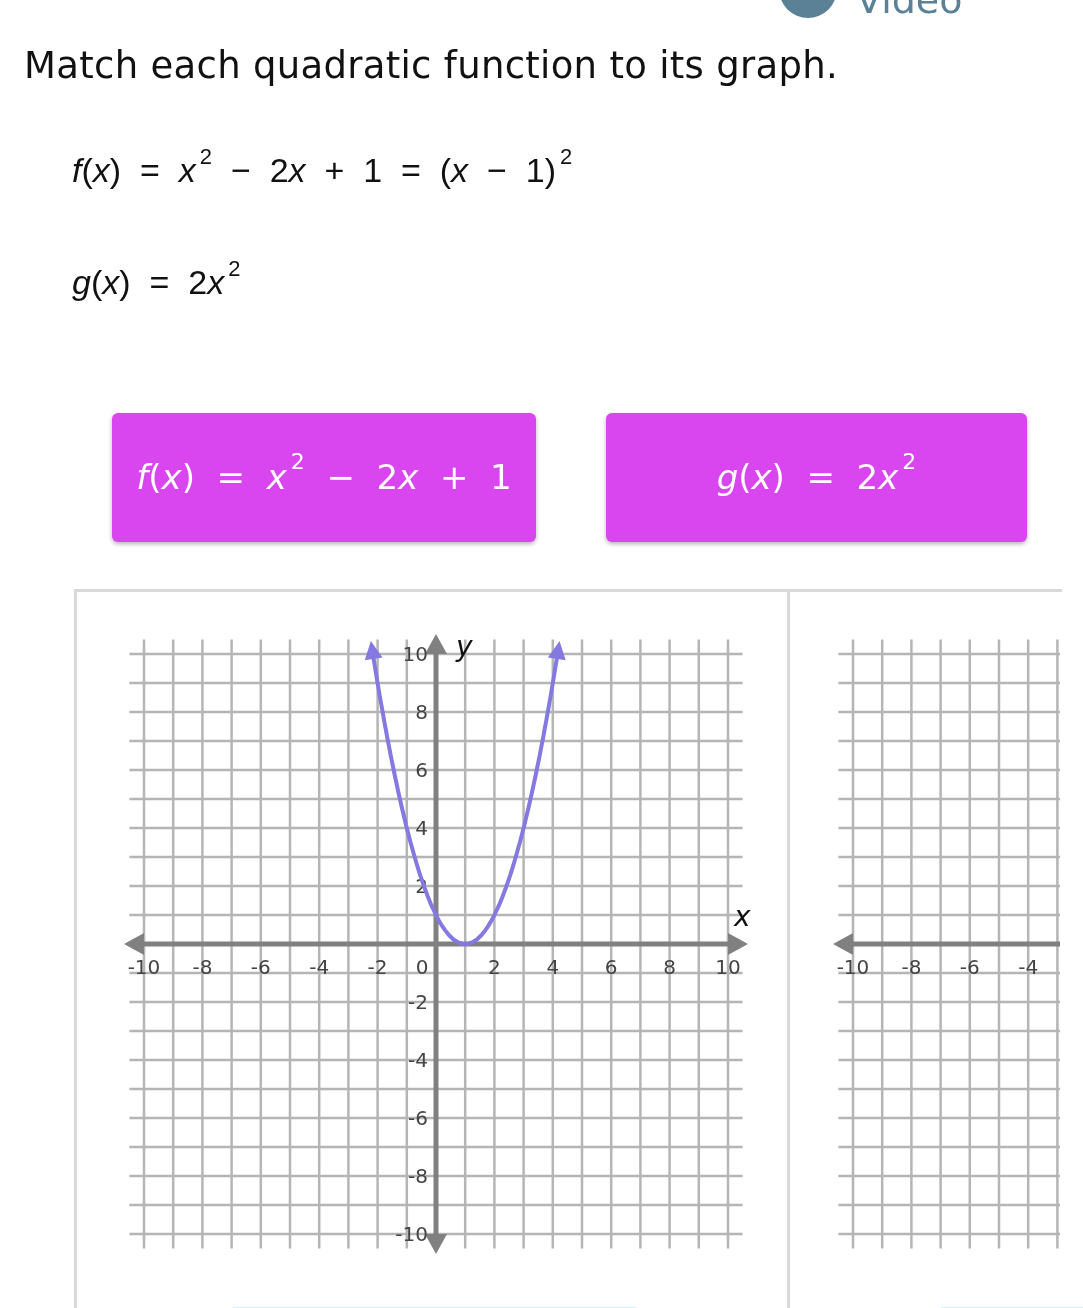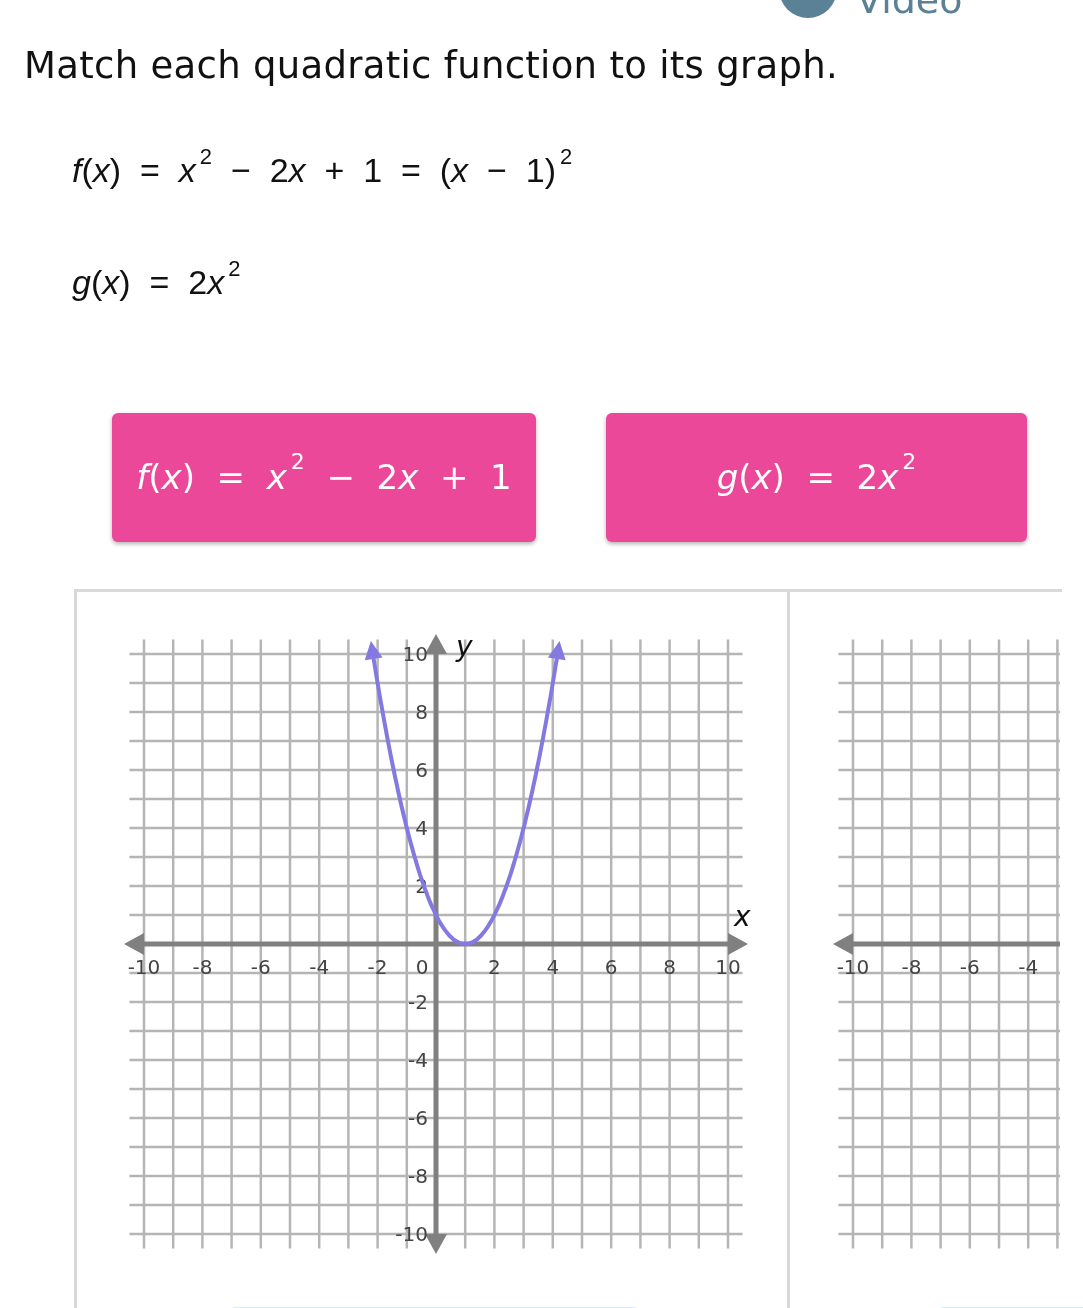--- a/index.html
+++ b/index.html
@@ -5,21 +5,21 @@
   html, body { margin:0; padding:0; background:#ffffff; }
   body { width:1083px; height:1308px; position:relative; overflow:hidden; font-family:"DejaVu Sans", sans-serif; color:#111; }
   .video-btn { position:absolute; left:779px; top:-40px; width:58px; height:58px; border-radius:50%; background:#5a8196; }
   .video-label { position:absolute; left:856px; top:-22px; font-size:38px; color:#5a8196; font-family:"DejaVu Sans", sans-serif; }
   .prompt { position:absolute; left:24px; top:44px; font-size:37px; letter-spacing:0.3px;text-align:center; }
   .eq { position:absolute; left:72px; font-size:34px; font-family:Liberation Sans, sans-serif; white-space:nowrap; }
   .eq i { font-style:italic; }
   .eq sup { font-size:22px; position:relative; top:-6px; margin-left:4px; }
   .eq1 { top:150px; }
   .eq2 { top:262px; }
-  .chip { position:absolute; top:413px; height:129px; background:#ec4899; border-radius:6px; box-shadow:0 2px 4px rgba(0,0,0,0.3); color:#fff; display:flex; align-items:center; justify-content:center; font-size:34px; white-space:nowrap; cursor:grab; }
+  .chip { position:absolute; top:413px; height:129px; background:#d946ef; border-radius:6px; box-shadow:0 2px 4px rgba(0,0,0,0.3); color:#fff; display:flex; align-items:center; justify-content:center; font-size:34px; white-space:nowrap; cursor:grab; }
   .chip i { font-style:italic; }
   .chip sup { font-size:22px; position:relative; top:-8px; margin-left:4px; }
   .chip1 { left:112px; width:424px; }
   .chip2 { left:606px; width:421px; }
   .cards { position:absolute; left:74px; top:589px; width:988px; height:730px; border-top:3px solid #d9d9d9; }
   .card { position:absolute; top:0; height:730px; border-left:3px solid #d9d9d9; }
   .card1 { left:0; width:710px; }
   .card2 { left:713px; width:300px; }
   .dropzone { position:absolute; height:4px; background:#d4f1fb; border-radius:2px; }
   svg text { font-family:"DejaVu Sans", sans-serif; }

